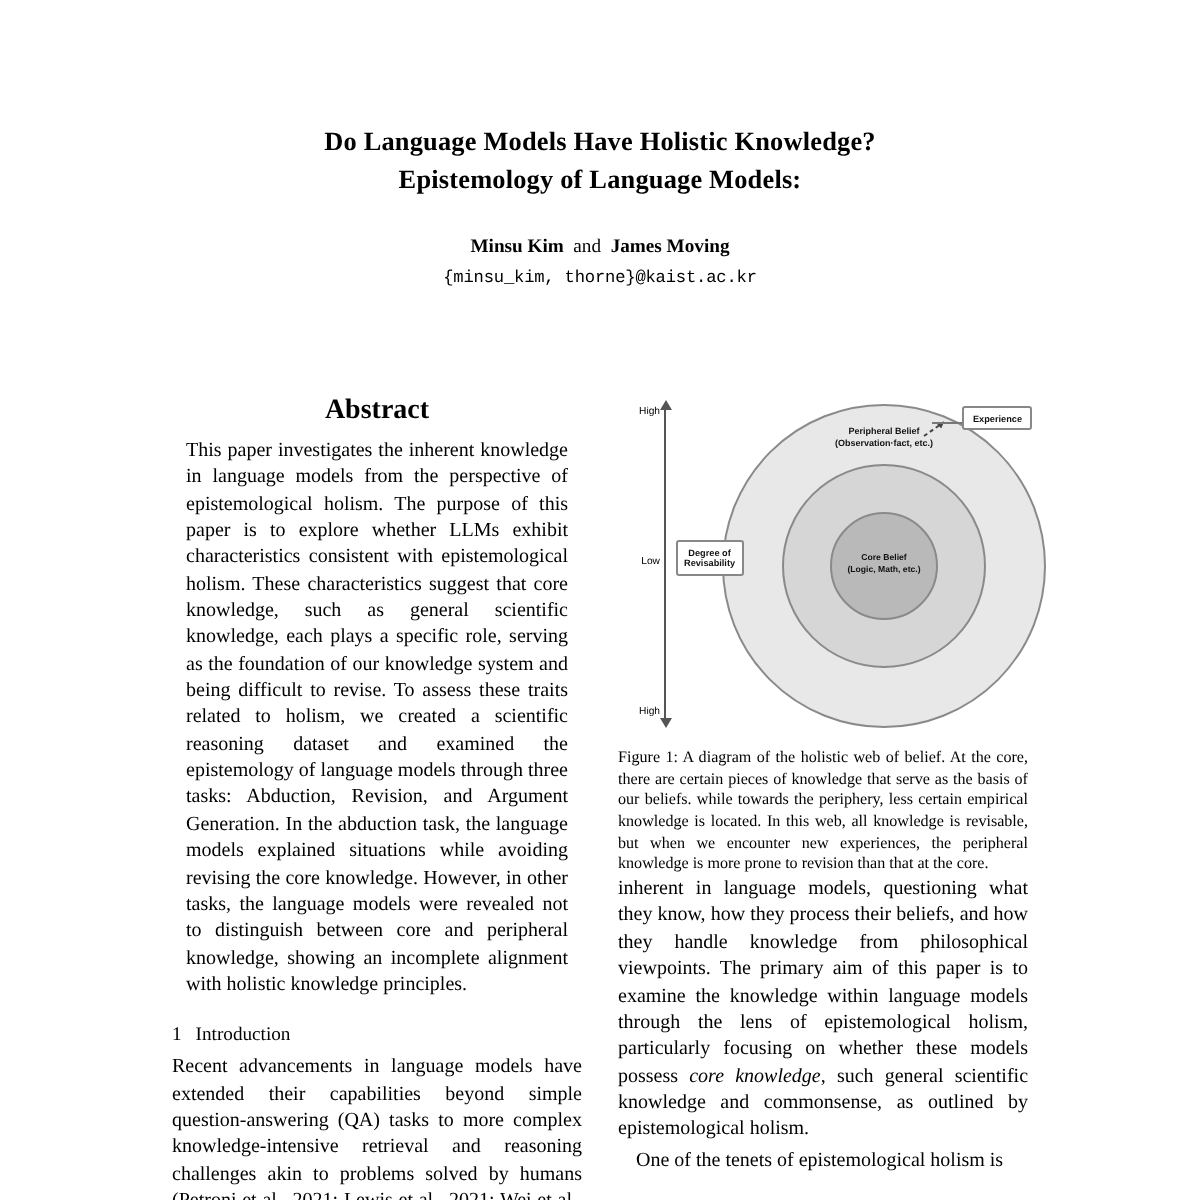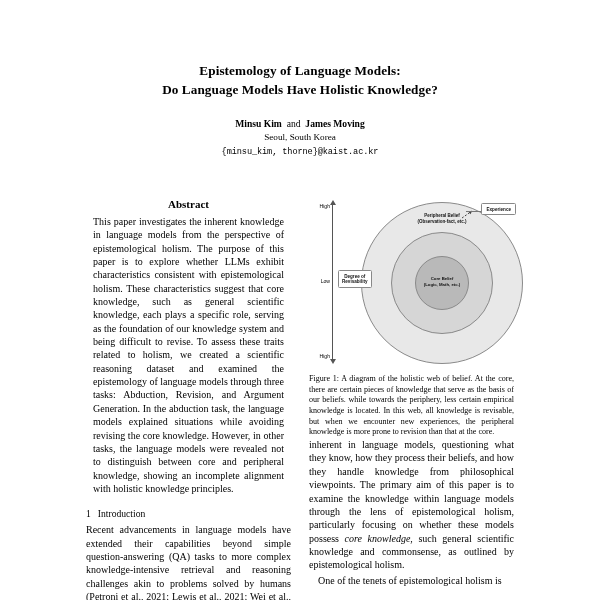--- a/index.html
+++ b/index.html
@@ -70,21 +70,21 @@
     gap: 18px;
     padding: 0 86px;
     box-sizing: border-box;
   }
   .col {
     width: 205px;
     flex: 0 0 205px;
   }
 
   .section-head {
-    font-size: 11px;
+    font-size: 14px;
     font-weight: bold;
     text-align: center;
     margin: 0 0 5px 0;
   }
   .section-head-left {
     font-size: 9.6px;
     font-weight: normal;
     text-align: left;
     margin: 0 0 4px 0;
   }
@@ -263,29 +263,28 @@
   .right-body {
   }
 </style>
 </head>
 <body>
 
 <div class="page">
 
   <div class="paper-header">
     <div class="title">
+      <span class="line">Do Language Models Have Holistic Knowledge?</span>
       <span class="line">Epistemology of Language Models:</span>
-      <span class="line">Do Language Models Have Holistic Knowledge?</span>
     </div>
 
     <div class="authors">
       <span class="author-name">Minsu Kim</span><span class="author-sep">&nbsp; </span><span class="author-sep">and</span><span class="author-sep">&nbsp; </span><span class="author-name">James Moving</span>
     </div>
 
-    <div class="city">Seoul, South Korea</div>
     <div class="email">{minsu_kim, thorne}@kaist.ac.kr</div>
   </div>
 
   <div class="columns">
 
     <div class="col">
 
       <div class="abstract-block">
         <div class="section-head">Abstract</div>
         <p class="body-text">This paper investigates the inherent knowledge in language models from the perspective of epistemological holism. The purpose of this paper is to explore whether LLMs exhibit characteristics consistent with epistemological holism. These characteristics suggest that core knowledge, such as general scientific knowledge, each plays a specific role, serving as the foundation of our knowledge system and being difficult to revise. To assess these traits related to holism, we created a scientific reasoning dataset and examined the epistemology of language models through three tasks: Abduction, Revision, and Argument Generation. In the abduction task, the language models explained situations while avoiding revising the core knowledge. However, in other tasks, the language models were revealed not to distinguish between core and peripheral knowledge, showing an incomplete alignment with holistic knowledge principles.</p>

